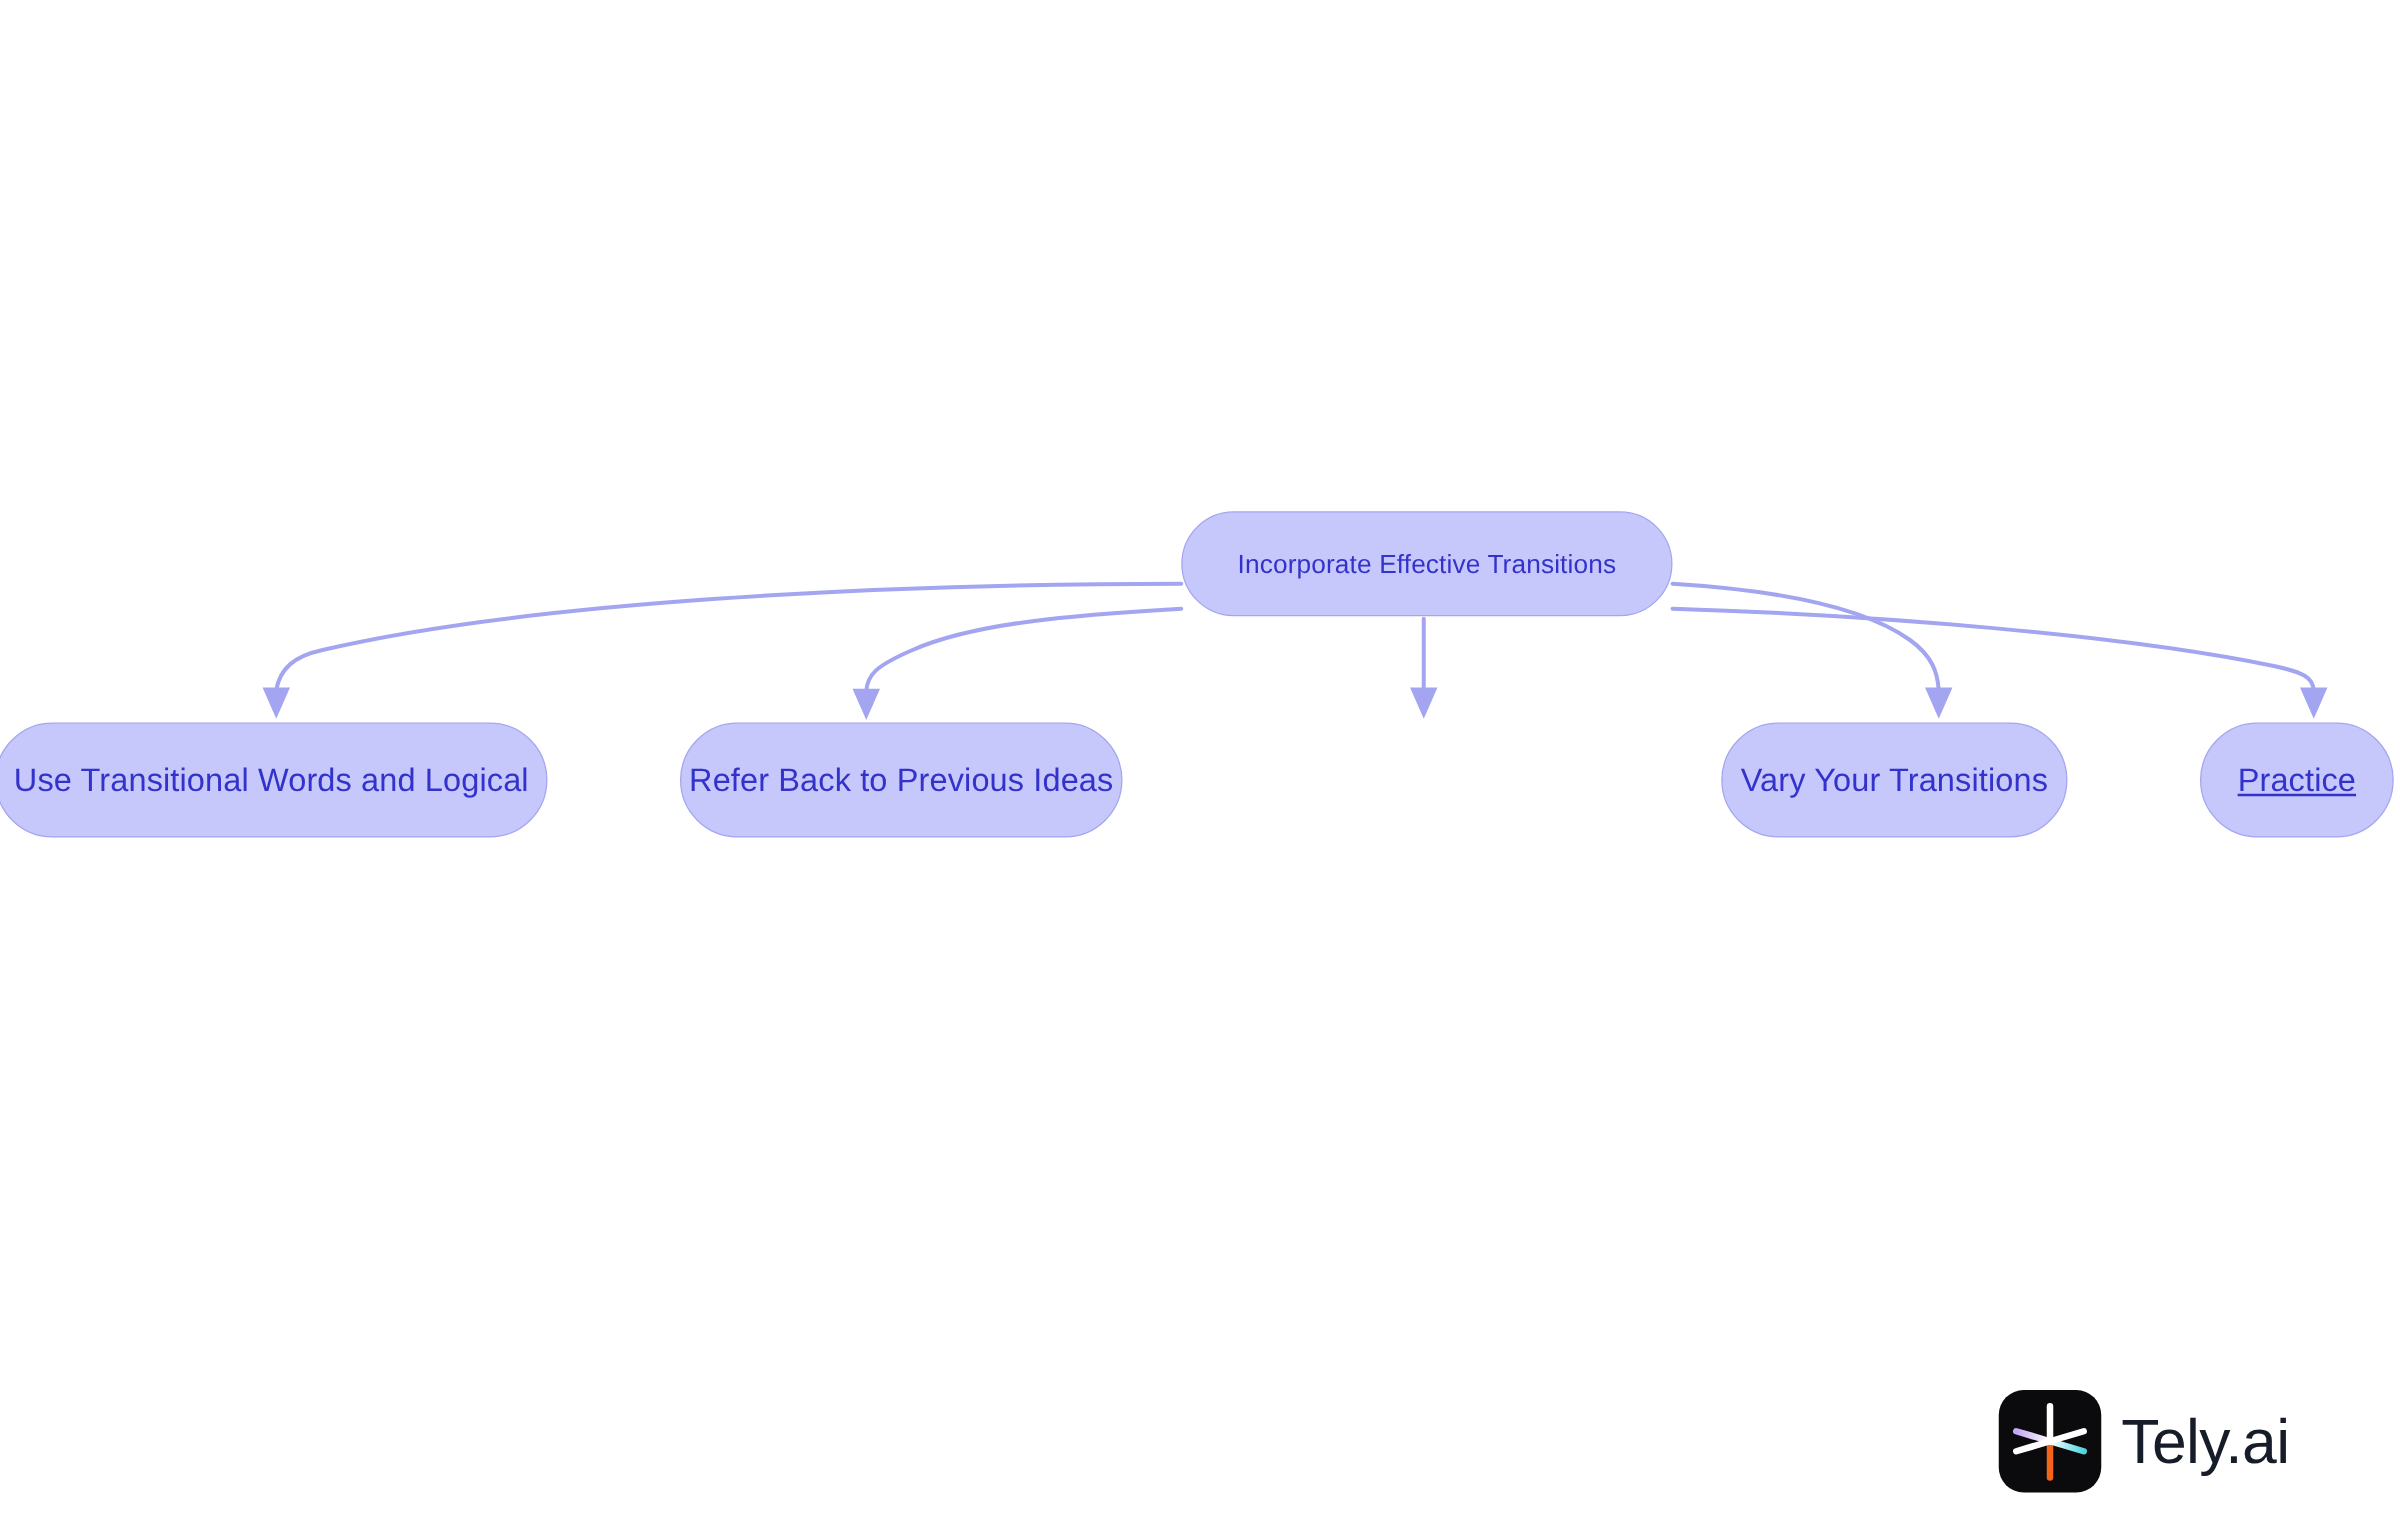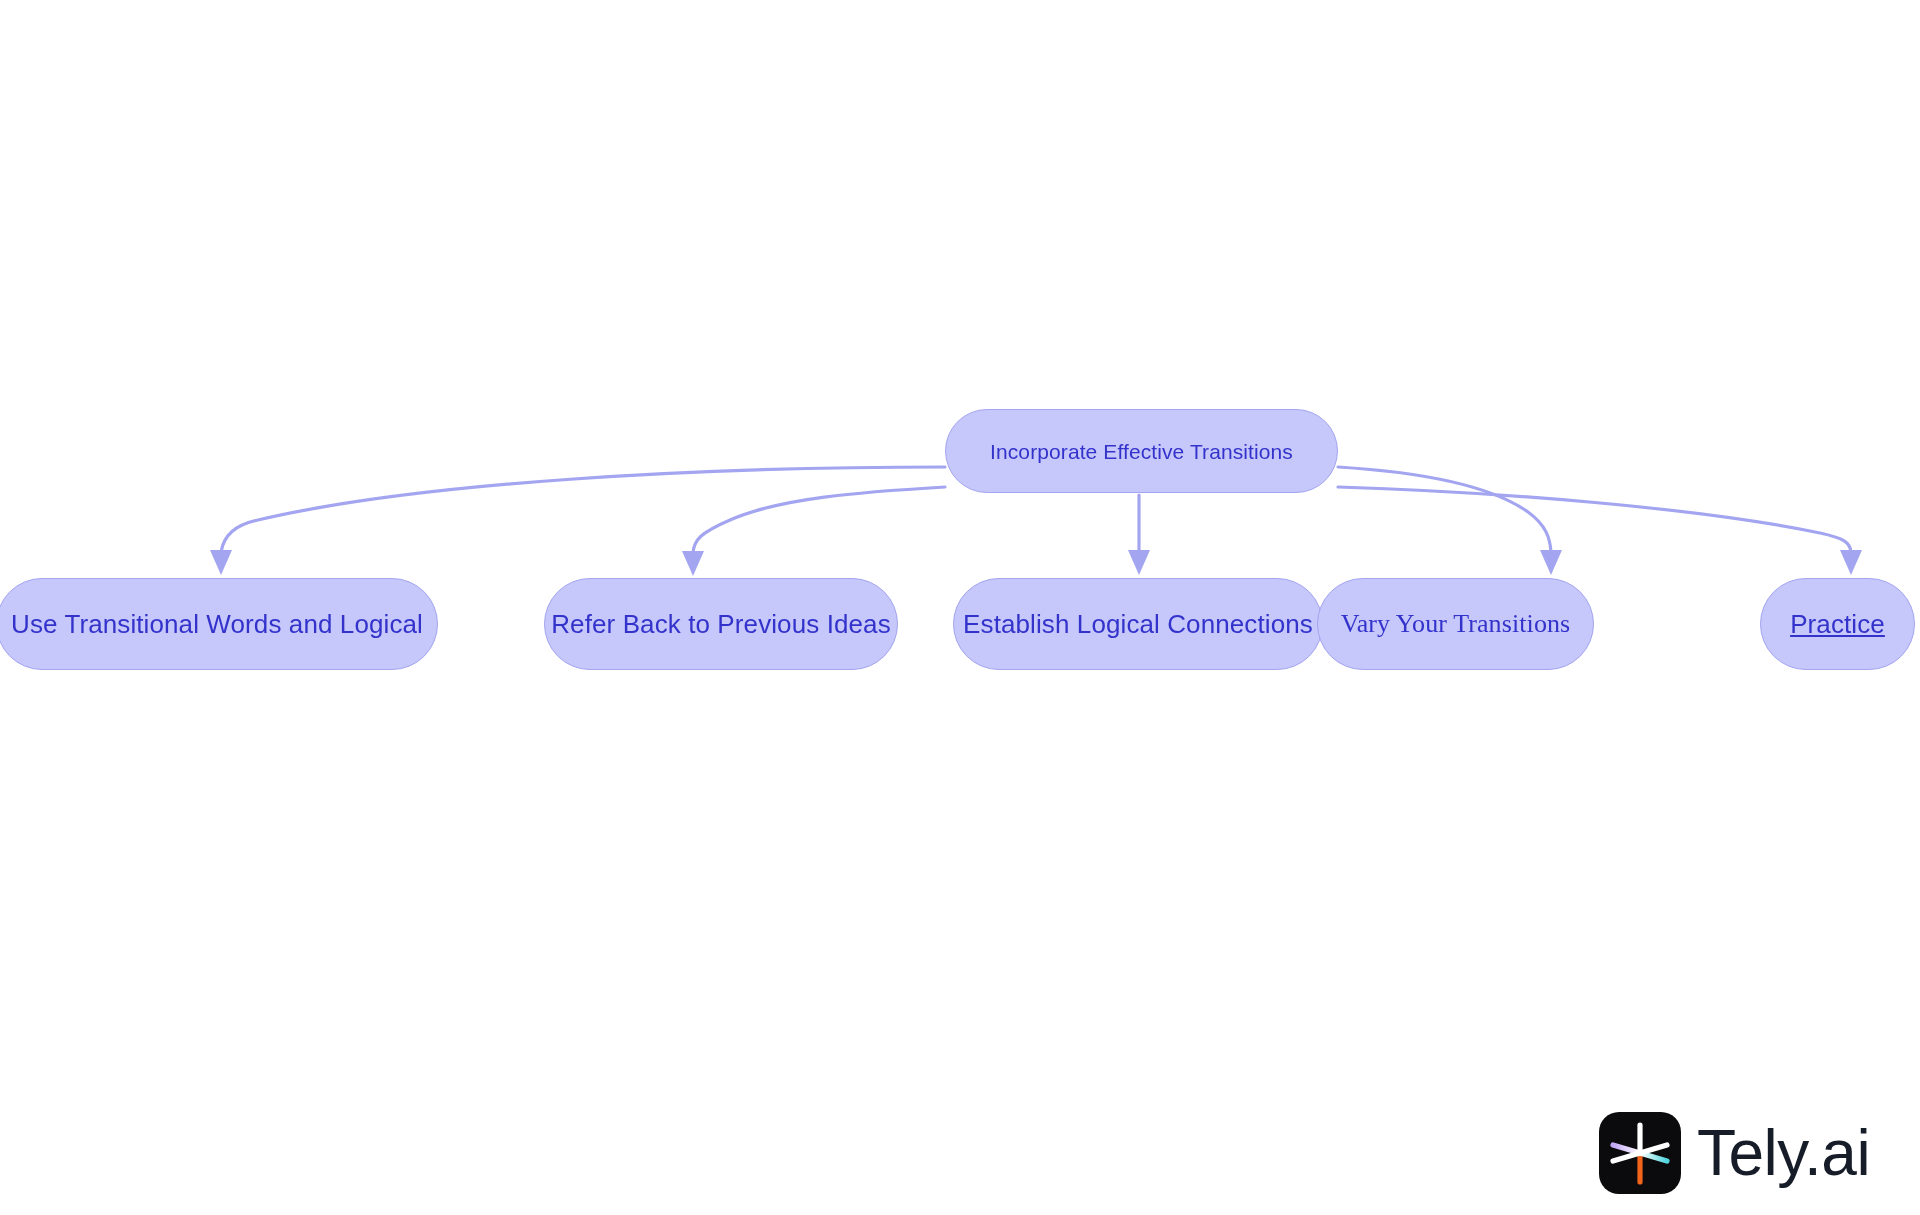--- a/index.html
+++ b/index.html
@@ -60,21 +60,21 @@
 
   .node.child {
     top: 578px;
     height: 92px;
     font-size: 26px;
   }
 
   .node.child-0 { left: -4px;   width: 442px; }
   .node.child-1 { left: 544px;  width: 354px; }
   .node.child-2 { left: 953px;  width: 370px; }
-  .node.child-3 { left: 1317px; width: 277px; font-family: Liberation Serif, serif; }
+  .node.child-3 { left: 1377px; width: 277px; }
   .node.child-4 { left: 1760px; width: 155px; text-decoration: underline; }
 
   
   #logo {
     position: absolute;
     left: 1599px;
     top: 1112px;
     display: flex;
     align-items: center;
     gap: 16px;
@@ -82,21 +82,21 @@
   .logo-mark {
     width: 82px;
     height: 82px;
     border-radius: 20px;
     background: #0b0b0d;
     position: relative;
     flex: 0 0 auto;
   }
   .logo-wordmark {
     color: #161d29;
-    font-size: 64px;
+    font-size: 50px;
     line-height: 1;
     letter-spacing: -0.5px;
     font-family: "Liberation Sans", "DejaVu Sans", sans-serif;
   }
 </style>
 </head>
 <body>
 
 <div id="canvas">
 
@@ -134,23 +134,20 @@
   </div>
 
   <div class="node child child-0">
     <span class="node-label">Use Transitional Words and Logical</span>
   </div>
 
   <div class="node child child-1">
     <span class="node-label">Refer Back to Previous Ideas</span>
   </div>
 
-  <div class="node child child-2">
-    <span class="node-label">Establish Logical Connections</span>
-  </div>
 
   <div class="node child child-3">
     <span class="node-label">Vary Your Transitions</span>
   </div>
 
   <div class="node child child-4">
     <span class="node-label">Practice</span>
   </div>
 
   <div id="logo">

